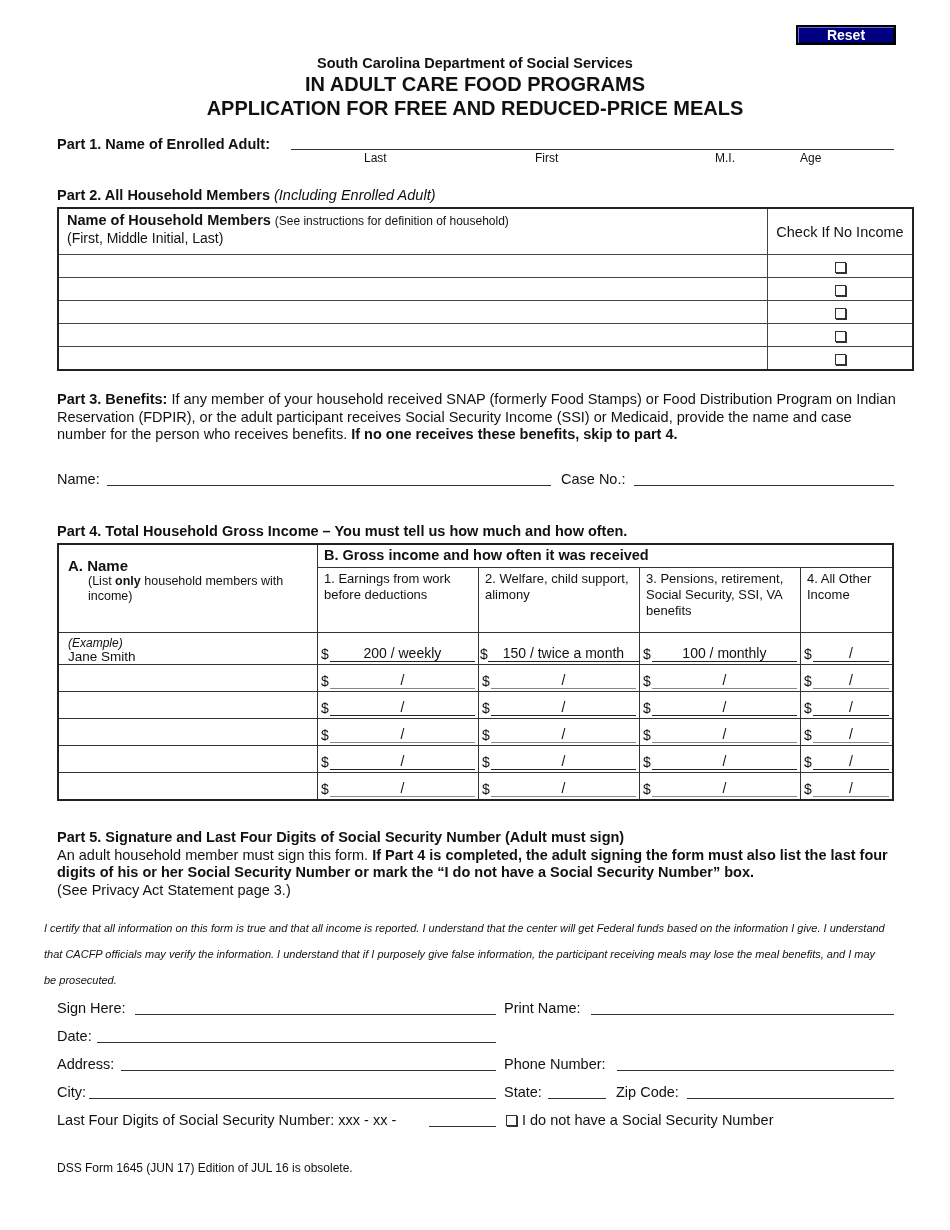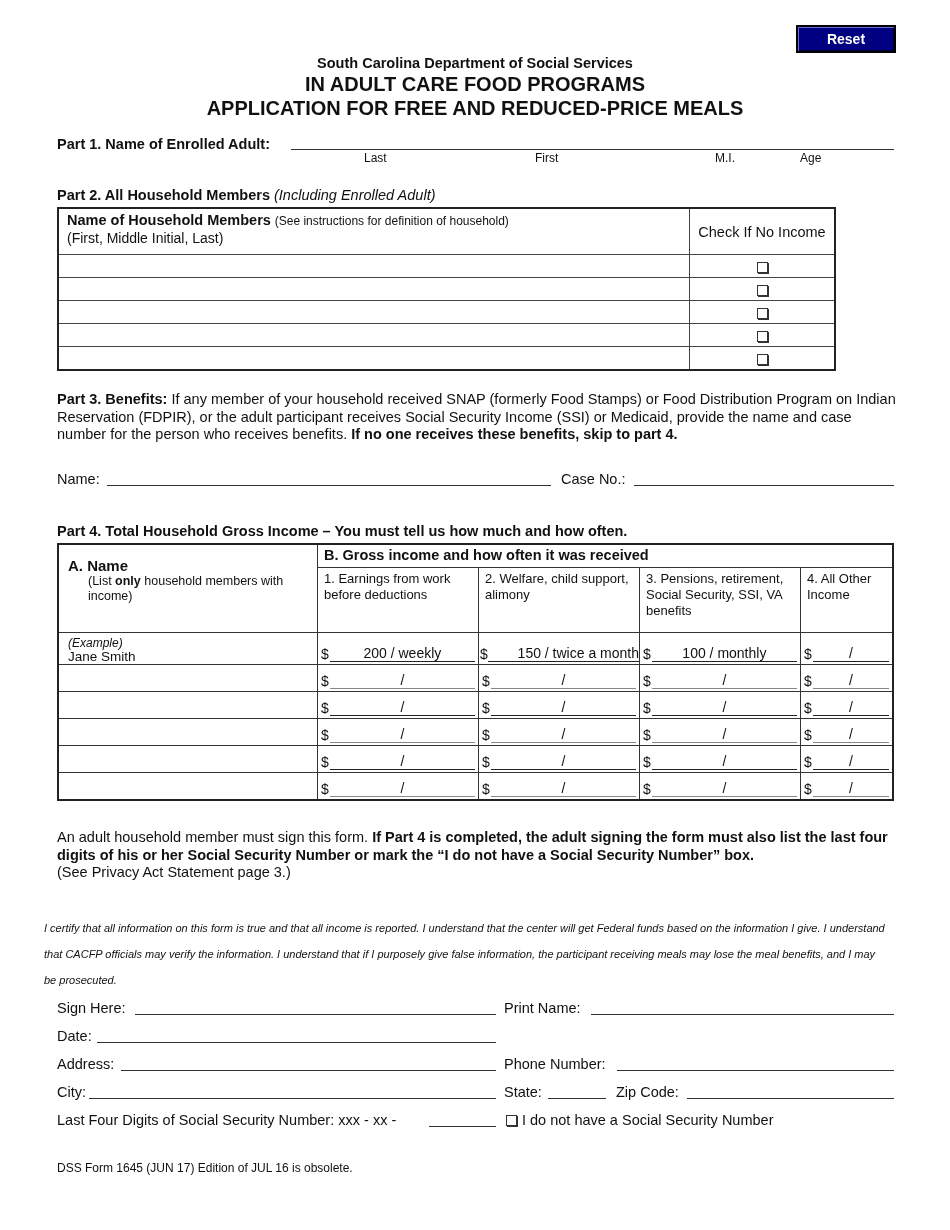--- a/index.html
+++ b/index.html
@@ -1,27 +1,27 @@
 <!DOCTYPE html>
 <html><head>
 <meta charset="utf-8">
 <style>
   html, body { margin:0; padding:0; background:#fff; }
   body { width:950px; height:1230px; position:relative; font-family:"Liberation Sans", sans-serif; color:#111; overflow:hidden; }
   .abs { position:absolute; }
-  .reset-btn { left:796px; top:25px; width:100px; height:28px; background:#000080; color:#fff; font-weight:bold; font-size:14px; border:2px solid #000; box-shadow: inset 1px 1px 0 #6a6ad0, inset -1px -1px 0 #000030; display:flex; align-items:center; justify-content:center; cursor:pointer; box-sizing:border-box; }
+  .reset-btn { left:796px; top:25px; width:100px; height:20px; background:#000080; color:#fff; font-weight:bold; font-size:14px; border:2px solid #000; box-shadow: inset 1px 1px 0 #6a6ad0, inset -1px -1px 0 #000030; display:flex; align-items:center; justify-content:center; cursor:pointer; box-sizing:border-box; }
   .agency { left:0; width:950px; top:55px; text-align:center; font-weight:bold; font-size:14.5px; }
   .title { left:0; width:950px; top:72px; text-align:center; font-weight:bold; font-size:20px; line-height:24px; }
   .bold { font-weight:bold; }
   .ital { font-style:italic; }
   .line { position:absolute; border-bottom:1px solid #333; height:0; }
   .lbl { font-size:14.5px; }
   .small { font-size:12px; }
   table { border-collapse:collapse; }
-  .t2 { position:absolute; left:57px; top:207px; width:779px; border:2px solid #222; }
+  .t2 { position:absolute; left:57px; top:207px; width:857px; border:2px solid #222; }
   .t2 td { border:1px solid #444; padding:0; }
   .t2 .name-h { height:40px; padding:2px 8px; font-size:14px; vertical-align:top; line-height:17px; padding-top:3px;}
   .t2 .chk-h { width:144px; text-align:center; font-size:14.5px; }
   .t2 .row td { height:22px; }
   .t2 .chkcell { text-align:center; font-size:13px; }
   .box { display:inline-block; width:9px; height:9px; border:1px solid #333; box-shadow:1px 1px 0 #333; vertical-align:middle; }
   .t4 { position:absolute; left:57px; top:543px; width:837px; border:2px solid #222; }
   .t4 td { border:1px solid #333; padding:0; vertical-align:top; font-size:13px; }
   .t4 .colA { width:240px; }
   .t4 .colB { width:148px; }
@@ -123,21 +123,21 @@
     </td>
     <td>
           <div class="amt">
             <span>$</span>
             <span class="u">200 / weekly</span>
           </div>
         </td>
     <td>
           <div class="amt" style="padding-left:1px;padding-right:0">
             <span>$</span>
-            <span class="u" style="margin-left:0;text-align:right;white-space:nowrap">150 / twice a month</span>
+            <span class="u" style="margin-left:0;text-align:center;white-space:nowrap">150 / twice a month</span>
           </div>
         </td>
     <td>
           <div class="amt">
             <span>$</span>
             <span class="u">100 / monthly</span>
           </div>
         </td>
     <td>
           <div class="amt">
@@ -278,20 +278,21 @@
           <div class="amt">
             <span>$</span>
             <span class="u gray">/</span>
           </div>
         </td>
   </tr>
 </tbody>
   </table>
 
 <div class="abs p5">
+  <div class="bold">Part 5. Signature and Last Four Digits of Social Security Number (Adult must sign)</div>
   <span>An adult household member must sign this form. </span><span class="bold">If Part 4 is completed, the adult signing the form must also list the last four digits of his or her Social Security Number or mark the “I do not have a Social Security Number” box.</span>
   <div>(See Privacy Act Statement page 3.)</div>
 </div>
 <div class="abs cert">I certify that all information on this form is true and that all income is reported. I understand that the center will get Federal funds based on the information I give. I understand that CACFP officials may verify the information. I understand that if I purposely give false information, the participant receiving meals may lose the meal benefits, and I may be prosecuted.</div>
 
 <div class="abs lbl" style="left:57px;top:1000px;">Sign Here:</div>
 <div class="line" style="left:135px;top:1014px;width:361px;"></div>
 <div class="abs lbl" style="left:504px;top:1000px;">Print Name:</div>
 <div class="line" style="left:591px;top:1014px;width:303px;"></div>
 

